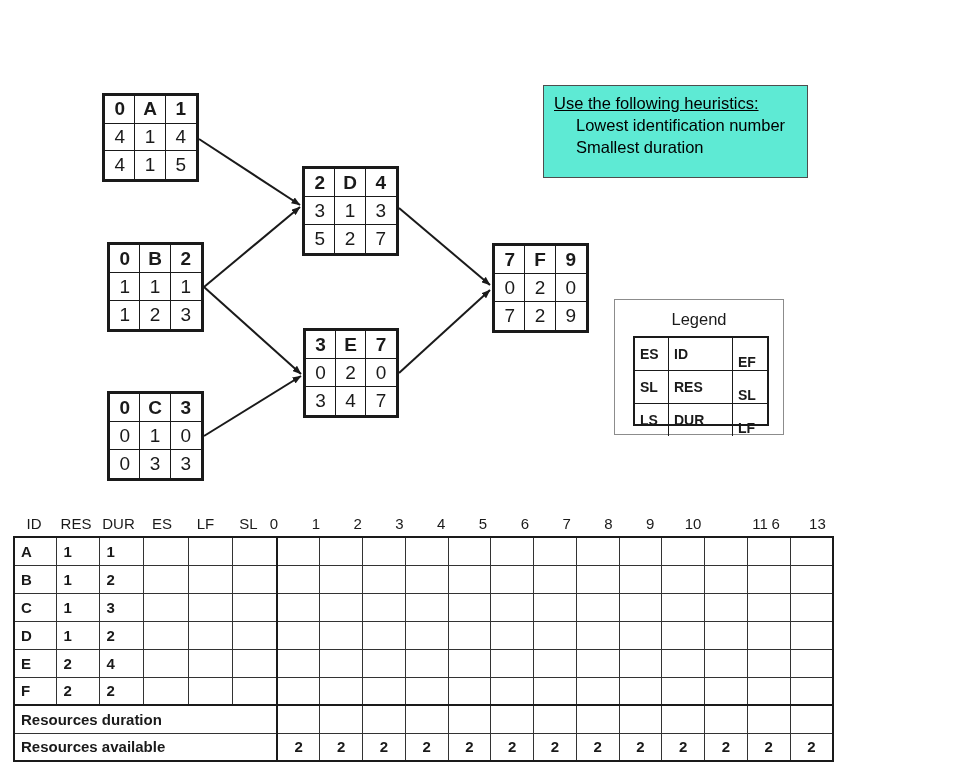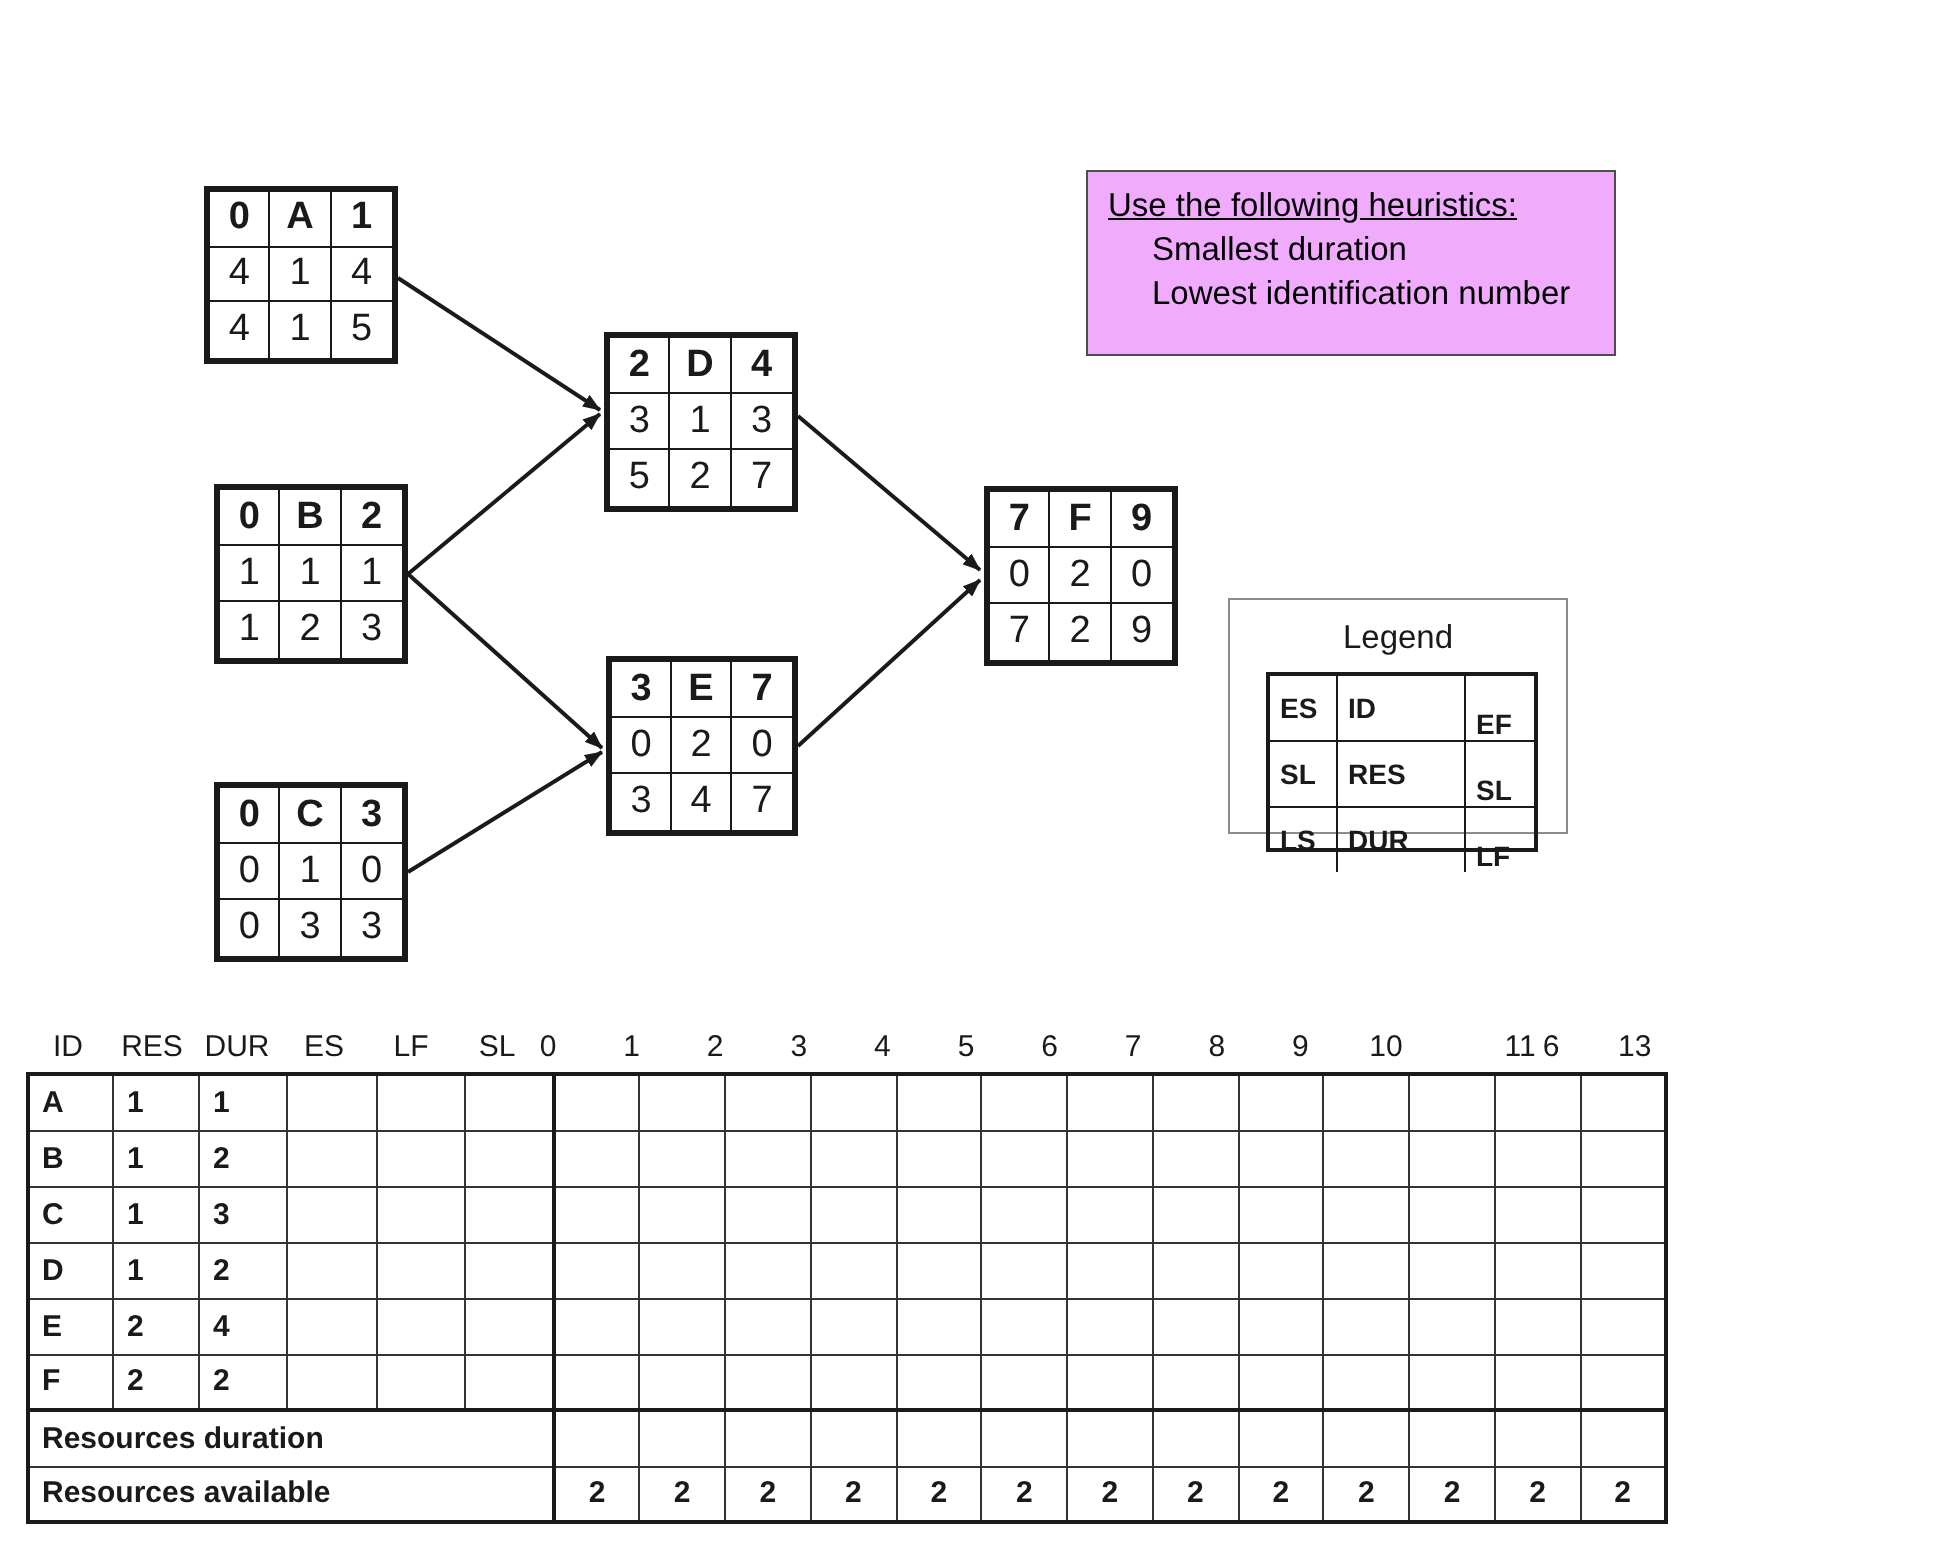--- a/index.html
+++ b/index.html
@@ -55,21 +55,21 @@
   }
 
   
   #heuristics-box {
     position: absolute;
     left: 543px;
     top: 85px;
     width: 265px;
     height: 93px;
     border: 1.5px solid #4d4d4d;
-    background: #f0abfc;
+    background: #5eead4;
     box-sizing: border-box;
     padding: 6px 8px 0 10px;
     z-index: 6;
   }
   #heuristics-title {
     font-size: 16.5px;
     text-decoration: underline;
     line-height: 22px;
     white-space: nowrap;
   }
@@ -79,21 +79,21 @@
     padding-left: 22px;
     white-space: nowrap;
   }
 
   
   #legend-box {
     position: absolute;
     left: 614px;
     top: 299px;
     width: 170px;
-    height: 118px;
+    height: 136px;
     border: 1.5px solid #8c8c8c;
     background: #ffffff;
     box-sizing: border-box;
     z-index: 6;
   }
   #legend-title {
     text-align: center;
     font-size: 16.5px;
     margin-top: 10px;
     color: #1a1a1a;
@@ -265,22 +265,22 @@
         <div class="cell ">2</div>
         <div class="cell c3">0</div>
         <div class="cell r3">7</div>
         <div class="cell r3">2</div>
         <div class="cell c3 r3">9</div>
       </div>
     </div>
 
   <div id="heuristics-box">
     <div id="heuristics-title">Use the following heuristics:</div>
+    <div class="heuristic-item">Lowest identification number</div>
     <div class="heuristic-item">Smallest duration</div>
-    <div class="heuristic-item">Lowest identification number</div>
   </div>
 
   <div id="legend-box">
     <div id="legend-title">Legend</div>
     <div id="legend-table">
       <div class="lcell">ES</div>
       <div class="lcell">ID</div>
       <div class="lcell c3">EF</div>
       <div class="lcell">SL</div>
       <div class="lcell">RES</div>

